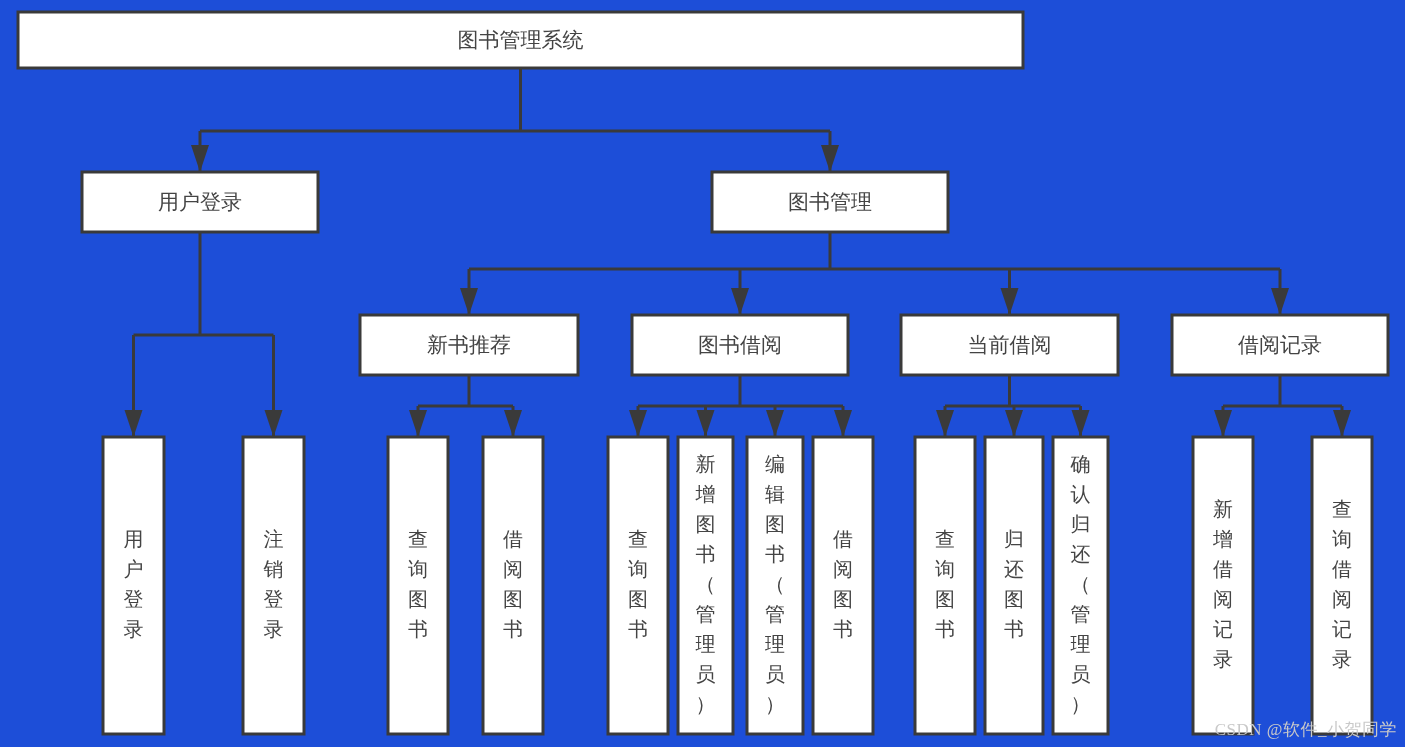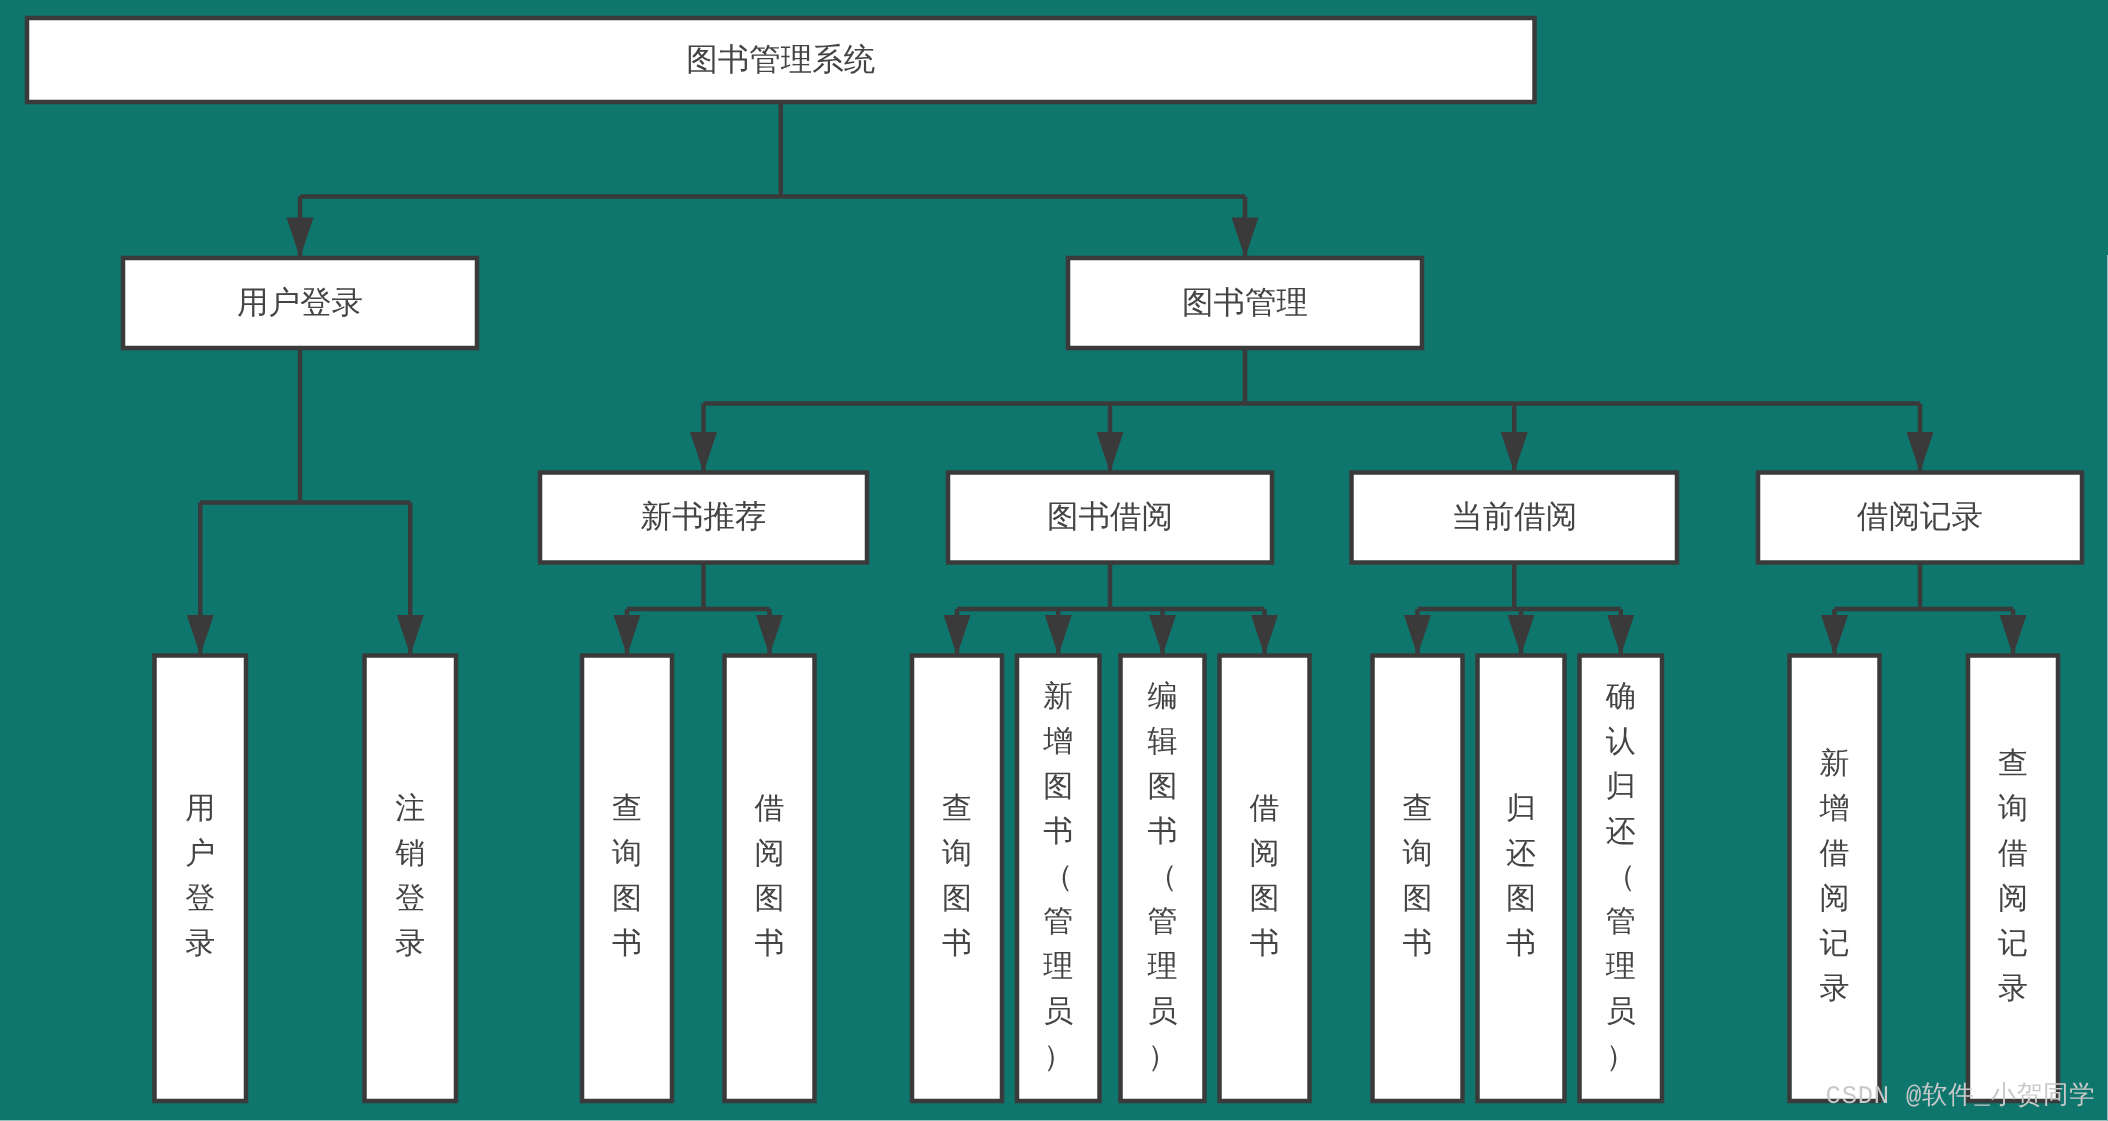--- a/index.html
+++ b/index.html
@@ -4,21 +4,21 @@
 <style>
   html,body{margin:0;padding:0;background:#ffffff;}
   body{
     width:1405px;height:747px;
     font-family:"Liberation Sans","DejaVu Sans",sans-serif;
     overflow:hidden;
   }
   #diagram-root{
     position:relative;
     width:1405px;height:747px;
-    background:#0f766e;
+    background:#1d4ed8;
   }
   svg.canvas{
     position:absolute;left:0;top:0;
     width:1405px;height:747px;
   }
   .node-box{
     fill:#ffffff;
     stroke:#3a3a3a;
     stroke-width:3;
   }
@@ -39,21 +39,21 @@
     text-anchor:middle;
     dominant-baseline:middle;
   }
   .node-label.vertical{
     font-size:20px;
   }
   .watermark{
     position:absolute;
     right:8px;
     bottom:6px;
-    font-family:Liberation Mono, monospace;
+    font-family:Liberation Serif, serif;
     font-size:17px;
     color:#c9c9c9;
     white-space:nowrap;
     letter-spacing:0.5px;
     pointer-events:none;
     text-align:center;
   }
 </style>
 </head>
 <body>

